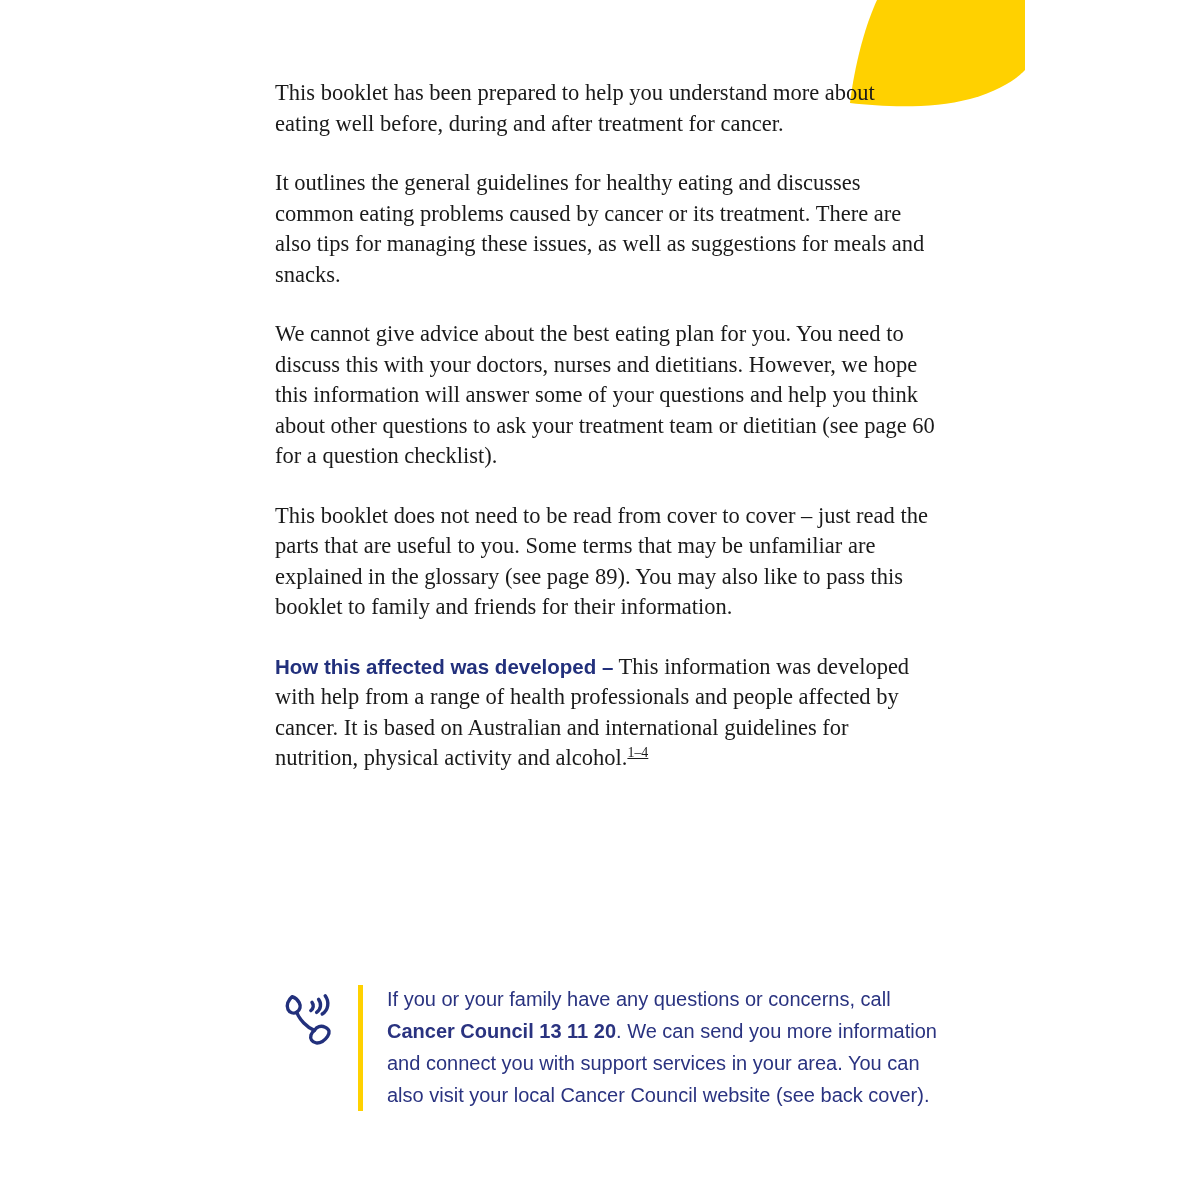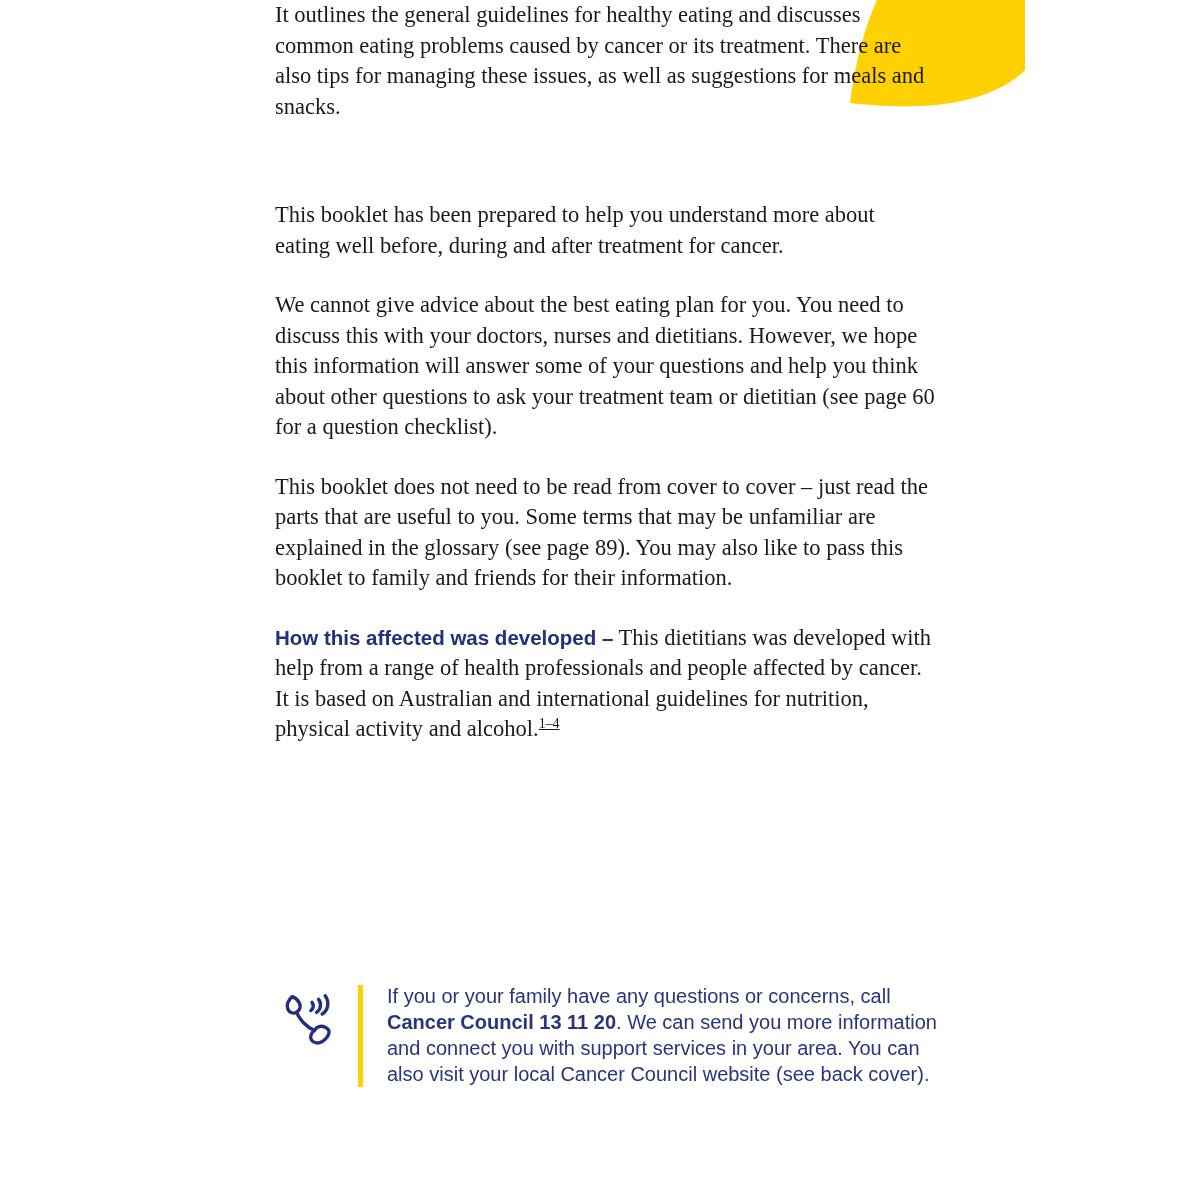--- a/index.html
+++ b/index.html
@@ -99,50 +99,50 @@
     width: 5px;
     background: #ffd100;
     align-self: stretch;
     min-height: 100px;
     margin-top: 10px;
     margin-right: 24px;
   }
   .callout-text {
     font-family: "Liberation Sans", sans-serif;
     font-size: 20px;
-    line-height: 26px;
+    line-height: 32px;
     color: #2a3380;
     flex: 1 1 auto;
     padding-top: 8px;
   }
   .callout-text b { font-weight: bold; }
 </style>
 </head>
 <body>
 
 <div class="petal-wrap">
   <svg width="185" height="110" viewBox="0 0 185 110" xmlns="http://www.w3.org/2000/svg">
     <path d="M37,0 H185 V70 C185,70 170,88 130,99 C92,109 44,107 10,103 C10,103 16,46 37,0 Z" fill="#ffd100"></path>
   </svg>
 </div>
 
 <div class="page">
 
 
   <div class="body-copy">
 
+    <p class="para first">This booklet has been prepared to help you understand more about eating well before, during and after treatment for cancer.</p>
+
     <p class="para">It outlines the general guidelines for healthy eating and discusses common eating problems caused by cancer or its treatment. There are also tips for managing these issues, as well as suggestions for meals and snacks.</p>
-
-    <p class="para first">This booklet has been prepared to help you understand more about eating well before, during and after treatment for cancer.</p>
 
     <p class="para wide">We cannot give advice about the best eating plan for you. You need to discuss this with your doctors, nurses and dietitians. However, we hope this information will answer some of your questions and help you think about other questions to ask your treatment team or dietitian (see page 60 for a question checklist).</p>
 
     <p class="para wide">This booklet does not need to be read from cover to cover – just read the parts that are useful to you. Some terms that may be unfamiliar are explained in the glossary (see page 89). You may also like to pass this booklet to family and friends for their information.</p>
 
-    <p class="para wide last"><span class="lead-in">How this affected was developed –</span><span> This dietitians was developed with help from a range of health professionals and people affected by cancer. It is based on Australian and international guidelines for nutrition, physical activity and alcohol.</span><sup class="ref">1–4</sup></p>
+    <p class="para wide last"><span class="lead-in">How this affected was developed –</span><span> This information was developed with help from a range of health professionals and people affected by cancer. It is based on Australian and international guidelines for nutrition, physical activity and alcohol.</span><sup class="ref">1–4</sup></p>
 
   </div>
 </div>
 
 <div class="callout">
 
   <div class="callout-icon">
     <svg width="62" height="62" viewBox="0 0 62 62" xmlns="http://www.w3.org/2000/svg">
       <g fill="none" stroke="#22307c" stroke-width="3.4" stroke-linecap="round" stroke-linejoin="round">
 

